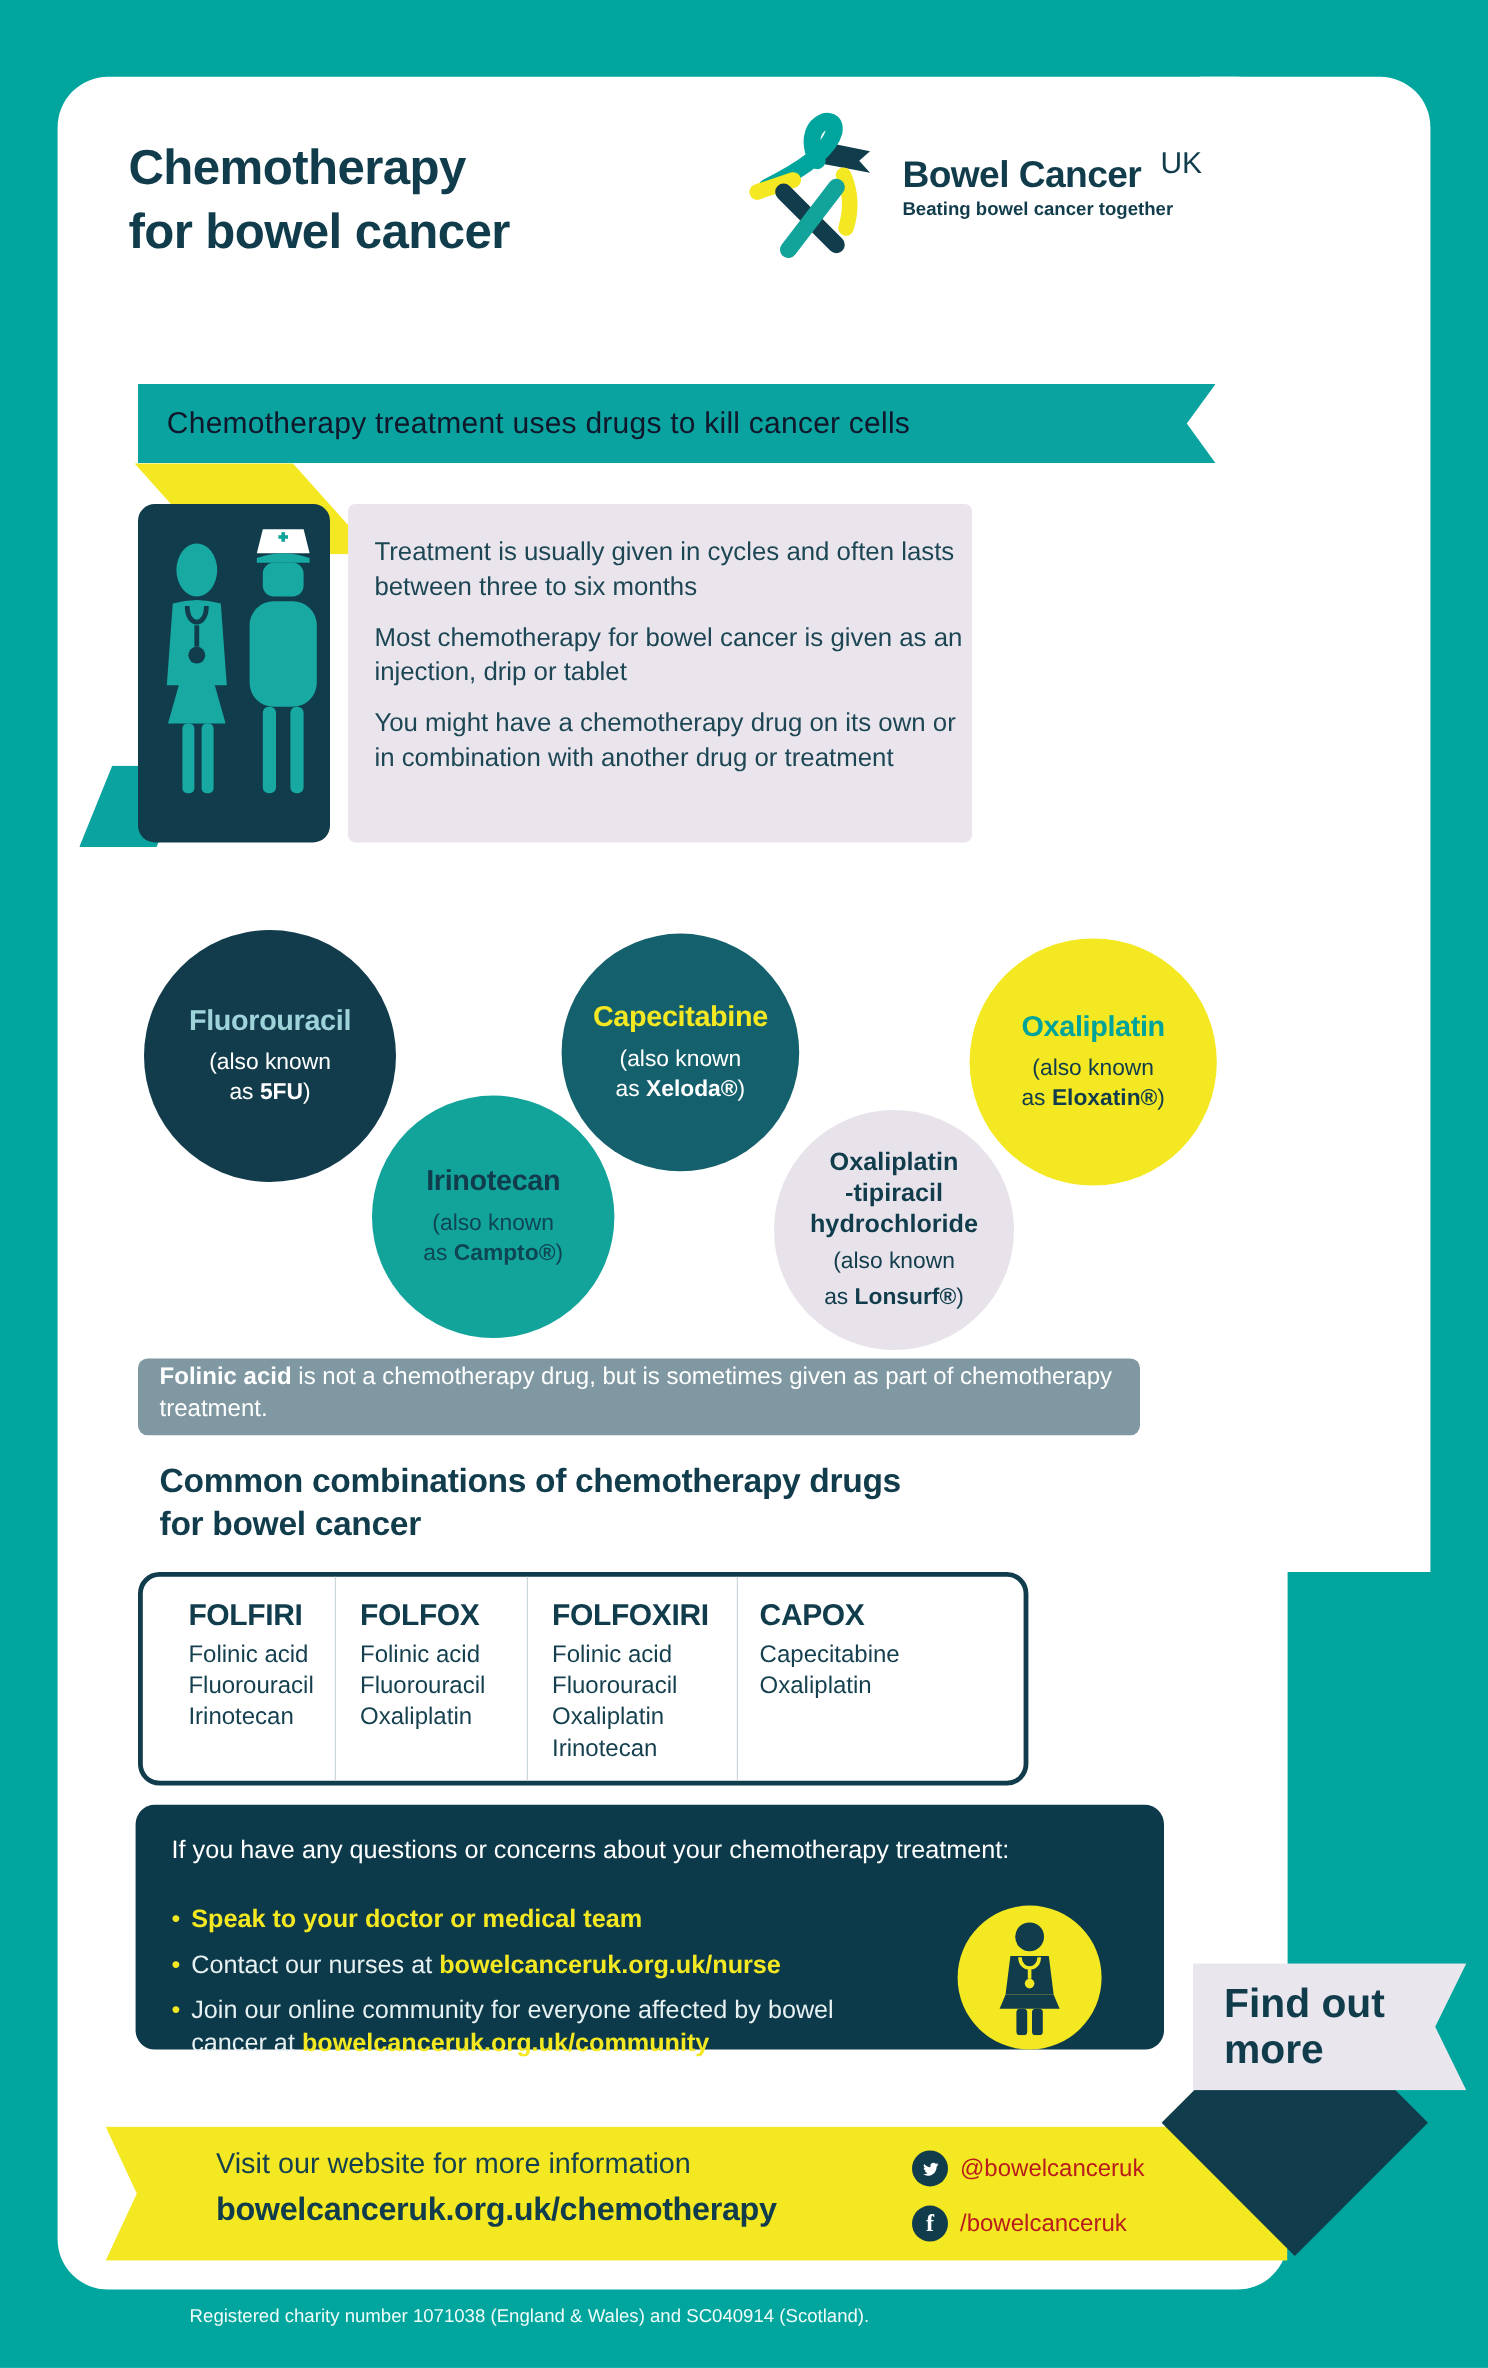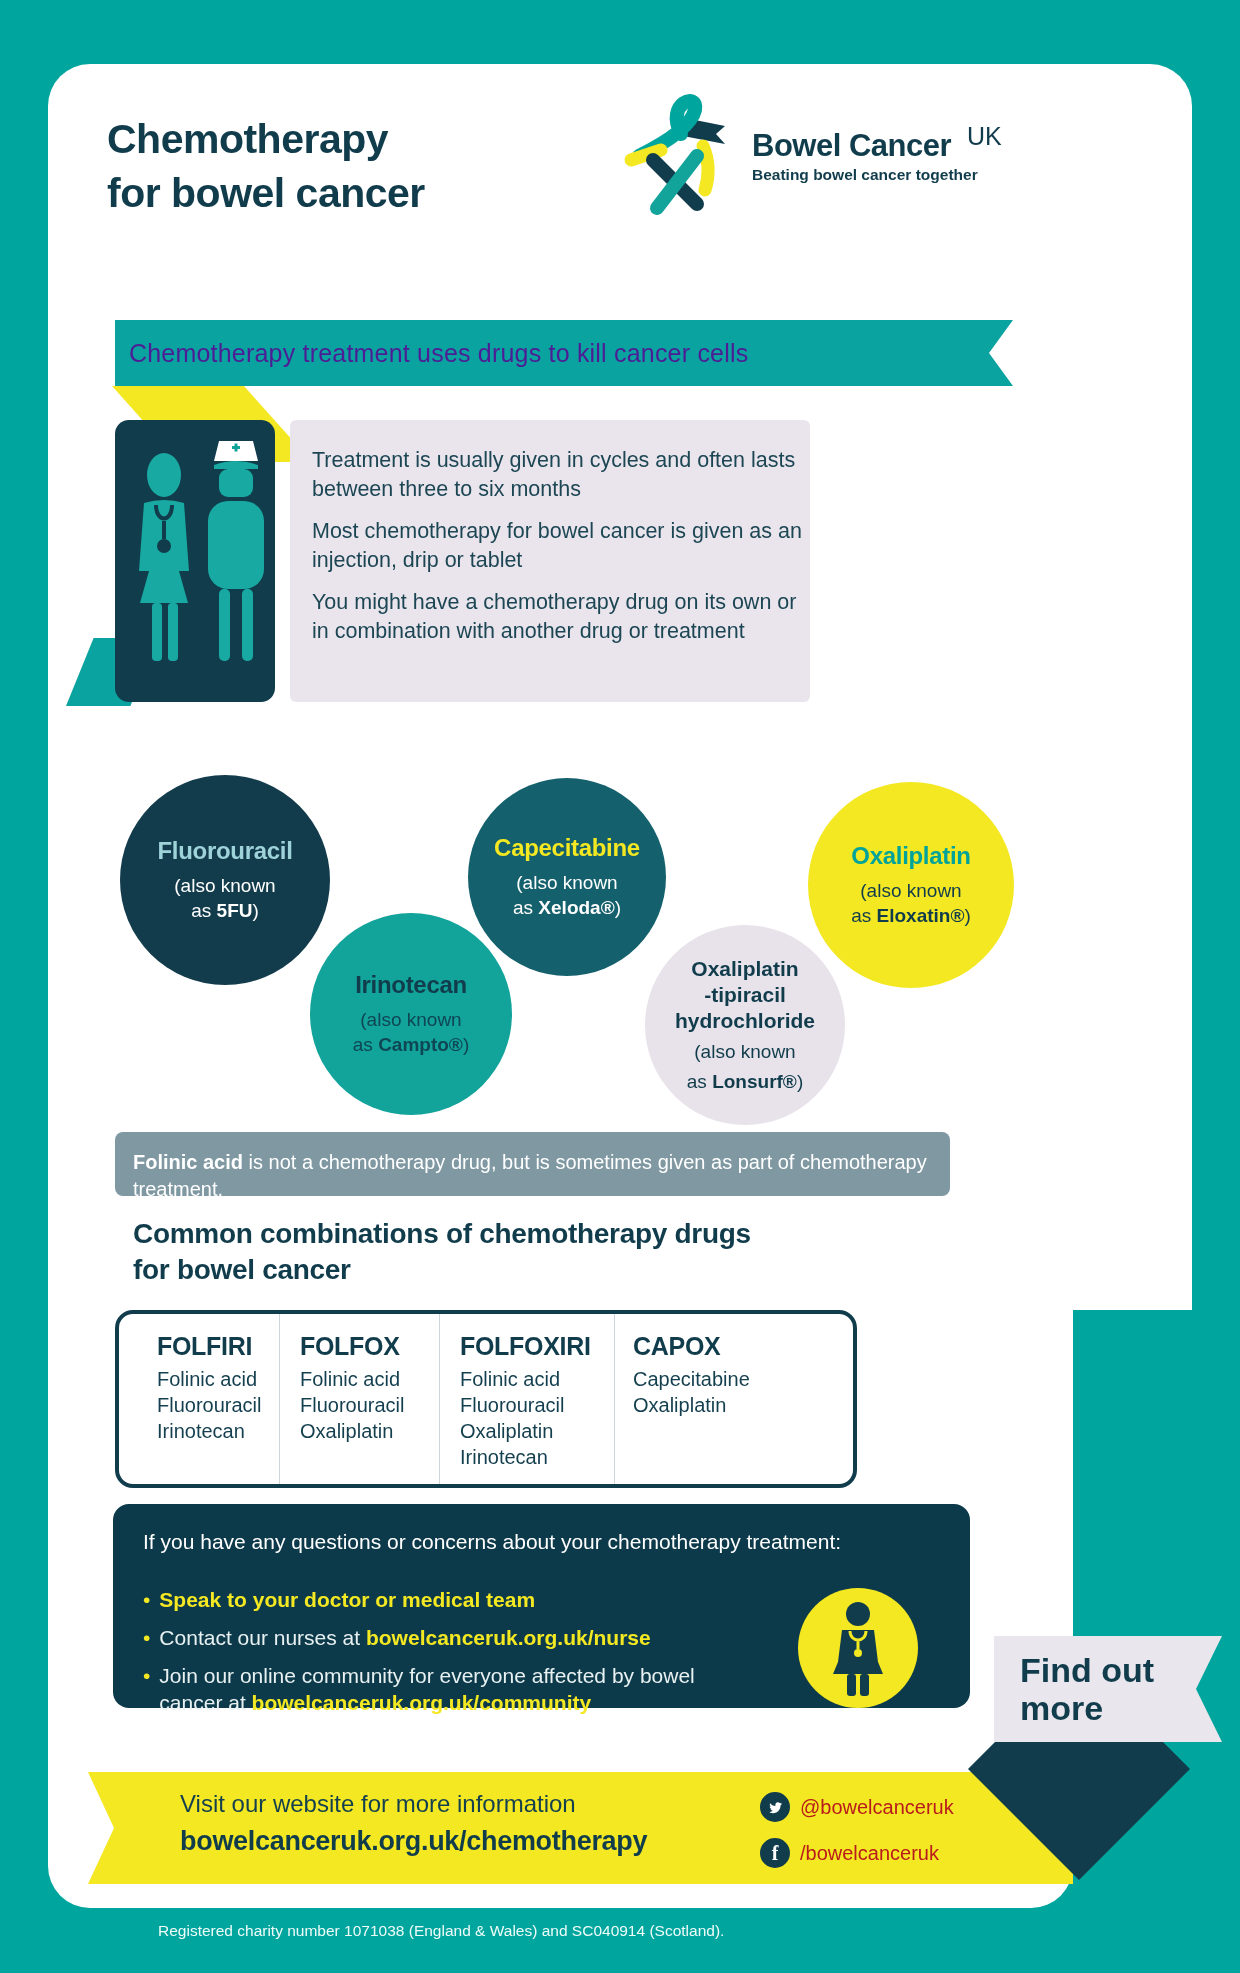--- a/index.html
+++ b/index.html
@@ -15,21 +15,21 @@
   #title{left:107px;top:112px;font-size:41px;font-weight:700;line-height:54px;letter-spacing:-0.5px;}
   #logo-mark{left:615px;top:90px;width:130px;height:130px;}
   #logo-name{left:752px;top:128px;font-size:31px;font-weight:700;letter-spacing:-0.5px;}
   #logo-uk{left:967px;top:122px;font-size:25px;font-weight:400;}
   #logo-tagline{left:752px;top:166px;font-size:15.5px;font-weight:700;}
 
   
   #banner{left:115px;top:320px;width:898px;height:66px;background:#0ba3a0;
           clip-path:polygon(0 0,100% 0,calc(100% - 24px) 50%,100% 100%,0 100%);
           display:flex;align-items:center;}
-  #banner span{color:#4c1d95;font-size:25px;padding-left:14px;letter-spacing:0.2px;}
+  #banner span{color:#0f172a;font-size:25px;padding-left:24px;letter-spacing:0.2px;}
 
   
   #yellow-slash{left:112px;top:386px;width:200px;height:76px;background:#f3e821;
                 clip-path:polygon(0 0,66% 0,100% 100%,34% 100%);}
   #teal-slash{left:66px;top:638px;width:92px;height:68px;background:#0ba3a0;
               clip-path:polygon(30% 0,100% 0,70% 100%,0 100%);}
 
   #people-box{left:115px;top:420px;width:160px;height:282px;background:#113c4c;border-radius:14px;
               display:flex;align-items:center;justify-content:center;}
   #intro-panel{left:290px;top:420px;width:520px;height:282px;background:#eae5ec;border-radius:6px;}
@@ -49,21 +49,21 @@
   #c3{left:808px;top:782px;width:206px;height:206px;background:#f3e821;z-index:3;}
   #c3 .drug-title{color:#00a39a;} #c3 .aka{color:#113c4c;}
   #c4{left:310px;top:913px;width:202px;height:202px;background:#12a39b;z-index:2;}
   #c4 .drug-title{color:#113c4c;} #c4 .aka{color:#0f4653;}
   #c5{left:645px;top:925px;width:200px;height:200px;background:#e8e3ea;z-index:2;}
   #c5 .name-line{font-size:21px;font-weight:700;line-height:26px;color:#113c4c;}
   #c5 .aka{color:#113c4c;font-size:19px;line-height:24px;margin-top:6px;}
 
   #folinic-note{left:115px;top:1132px;width:835px;height:64px;background:#7f98a2;border-radius:8px;
                 color:#ffffff;font-size:20px;line-height:27px;padding:0;box-sizing:border-box;}
-  #folinic-note .inner{padding:17px 18px;}
+  #folinic-note .inner{padding:2px 18px;}
   .b{font-weight:700;}
 
   
   #combos-heading{left:133px;top:1216px;font-size:28px;font-weight:700;line-height:36px;letter-spacing:-0.3px;}
   #combos-box{left:115px;top:1310px;width:742px;height:178px;background:#ffffff;
               border:4px solid #113c4c;border-radius:18px;box-sizing:border-box;display:flex;}
   .combo-col{padding-top:18px;box-sizing:border-box;}
   .combo-col + .combo-col{border-left:1px solid #ccd6da;}
   #col1{width:160px;padding-left:38px;}
   #col2{width:160px;padding-left:20px;}

